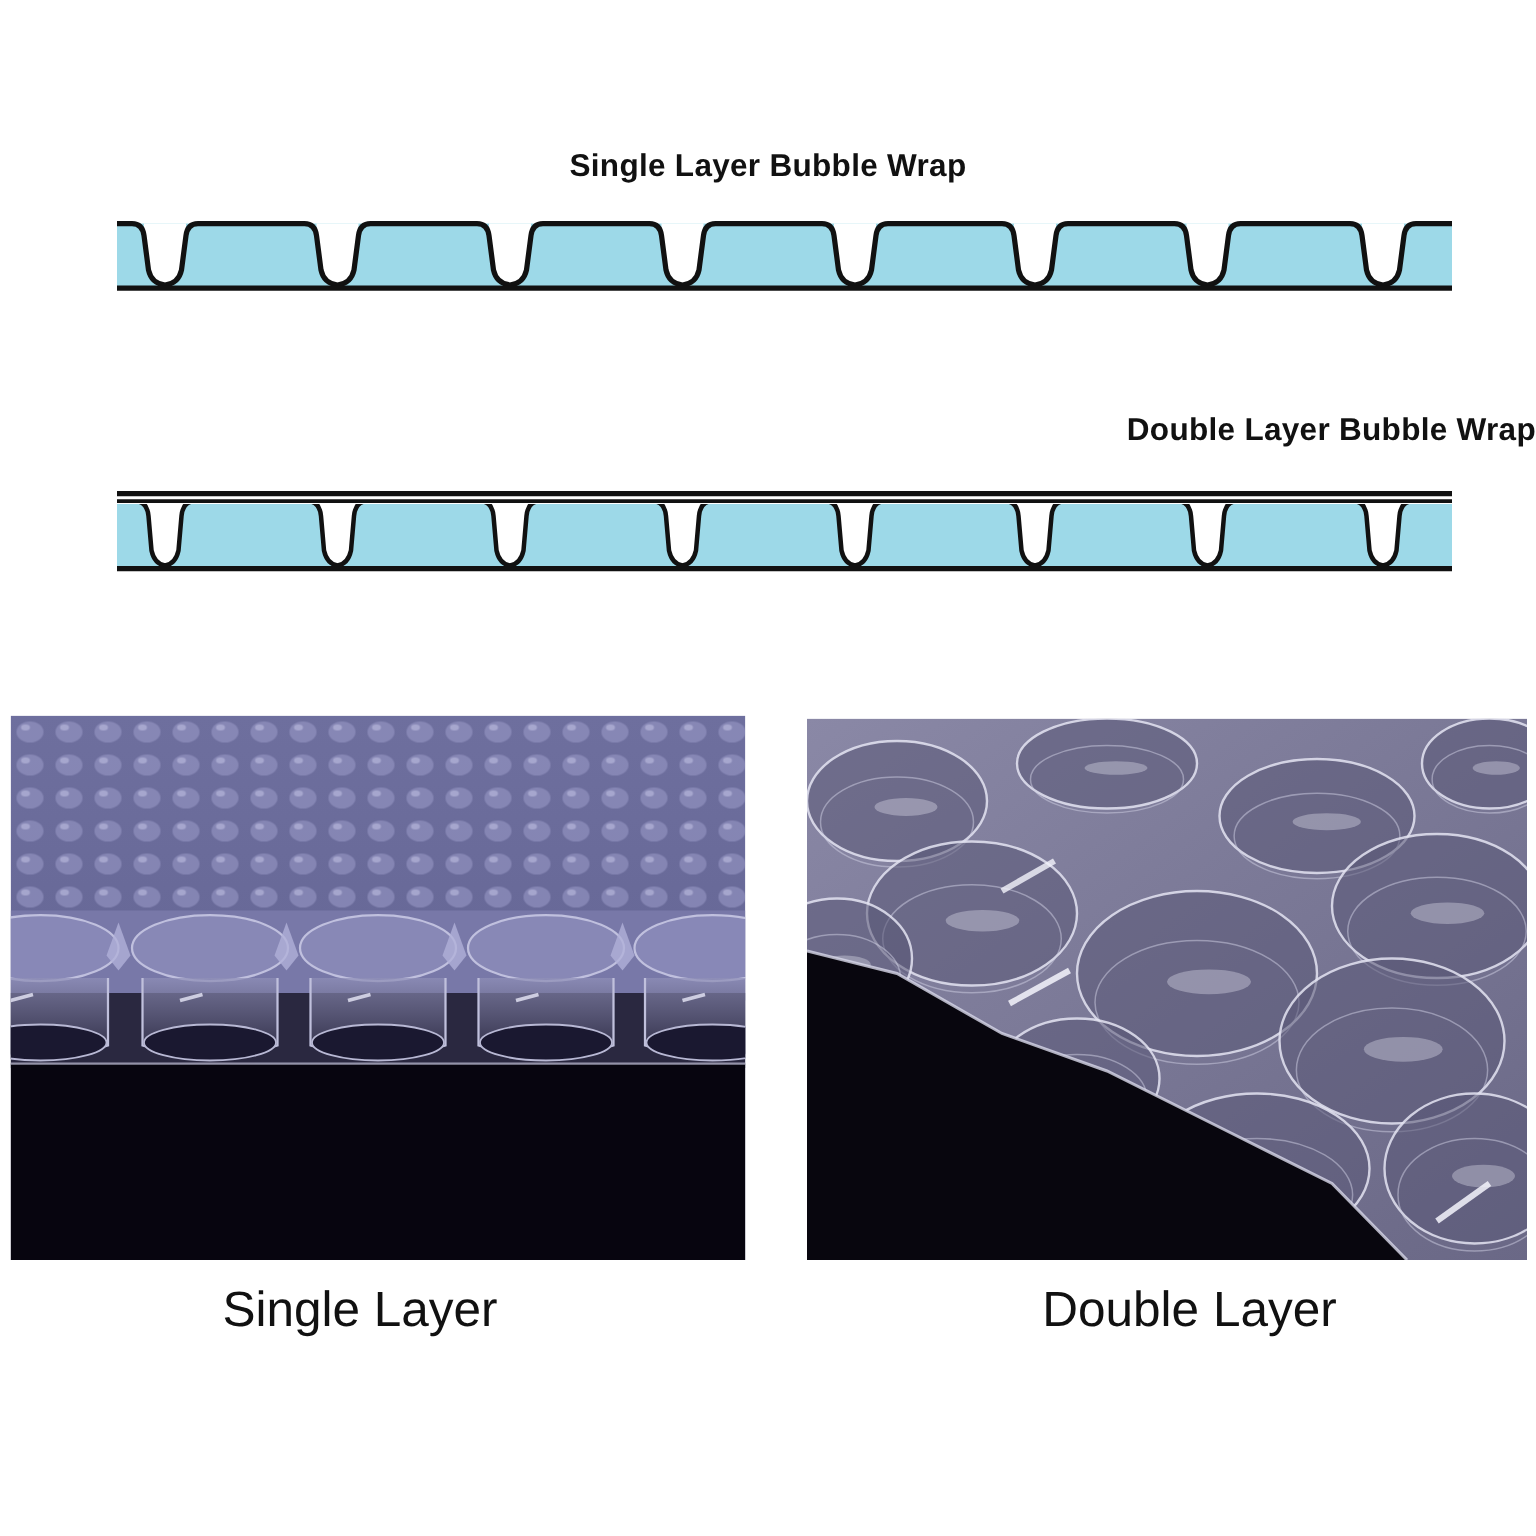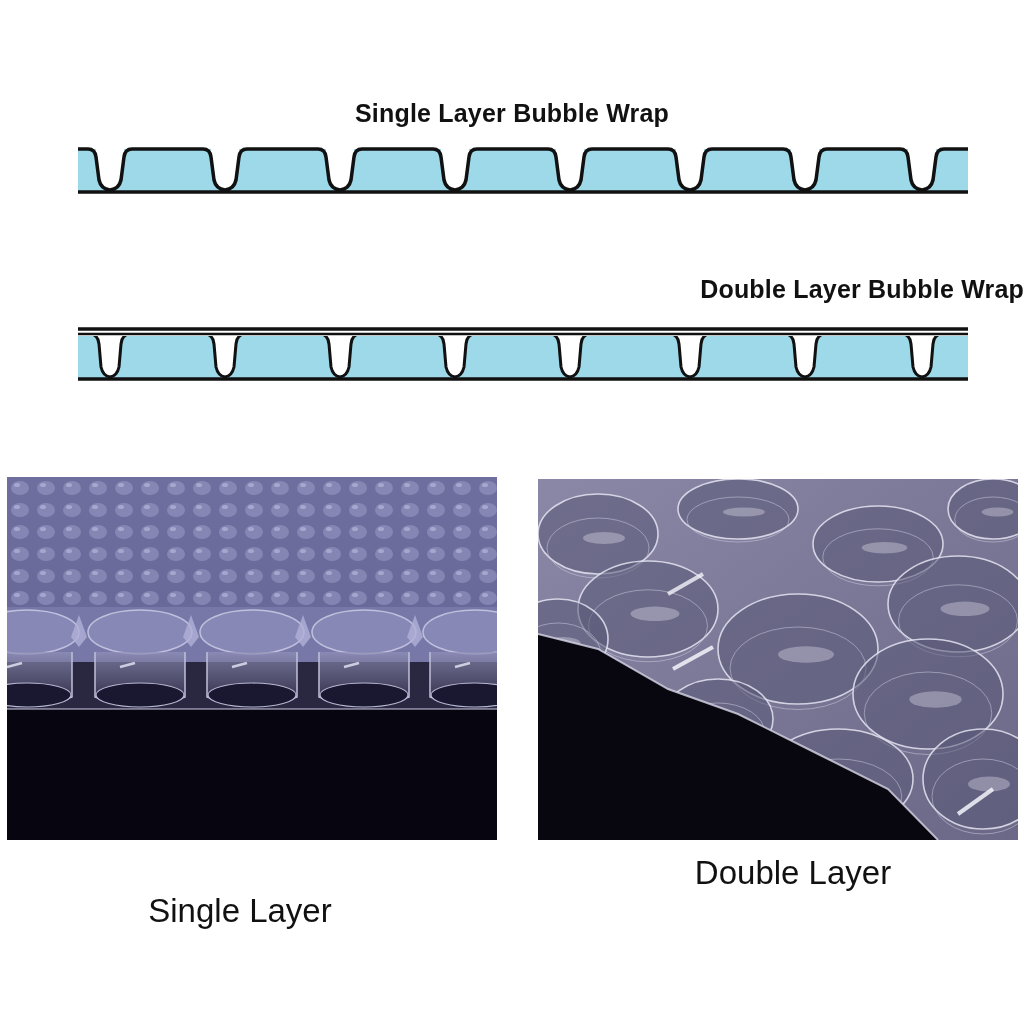--- a/index.html
+++ b/index.html
@@ -1,36 +1,36 @@
 <!DOCTYPE html>
 <html><head>
   <meta charset="utf-8">
   <style>
     html, body { margin: 0; padding: 0; background: #ffffff; }
     body { width: 1024px; height: 1024px; position: relative; overflow: hidden; font-family: "Liberation Sans", sans-serif; }
     .title {
       position: absolute; left: 0; width: 1024px; text-align: center;
       font-family: "Liberation Sans", sans-serif; font-weight: bold;
-      font-size: 25px; color: #111; letter-spacing: 0.2px;
+      font-size: 21px; color: #111; letter-spacing: 0.2px;
     }
     .title.t1 { top: 99px; }
     .title.t2 { top: 275px; text-align: right; }
     .diagram { position: absolute; left: 78px; width: 890px; }
     .diagram.d1 { top: 140px; height: 60px; }
     .diagram.d2 { top: 320px; height: 70px; }
     .diagram svg { display: block; }
     .photo { position: absolute; overflow: hidden; }
     .photo.p1 { left: 7px; top: 477px; width: 490px; height: 363px; }
     .photo.p2 { left: 538px; top: 479px; width: 480px; height: 361px; }
     .photo svg { display: block; }
     .caption {
       position: absolute; top: 854px; font-family: "Liberation Sans", sans-serif;
       font-size: 33px; color: #111; text-align: center;
     }
-    .caption.c1 { left: 7px; width: 466px; margin-top: 38px; }
+    .caption.c1 { left: 7px; width: 466px; }
     .caption.c2 { left: 560px; width: 466px; }
   </style>
 </head>
 <body>
 
 <div class="title t1">Single Layer Bubble Wrap</div>
 <div class="diagram d1">
   <svg width="890" height="60" viewBox="0 0 890 60">
     <g id="d1g">
         <rect x="0" y="9" width="890" height="43" fill="#9dd9e8"></rect>

